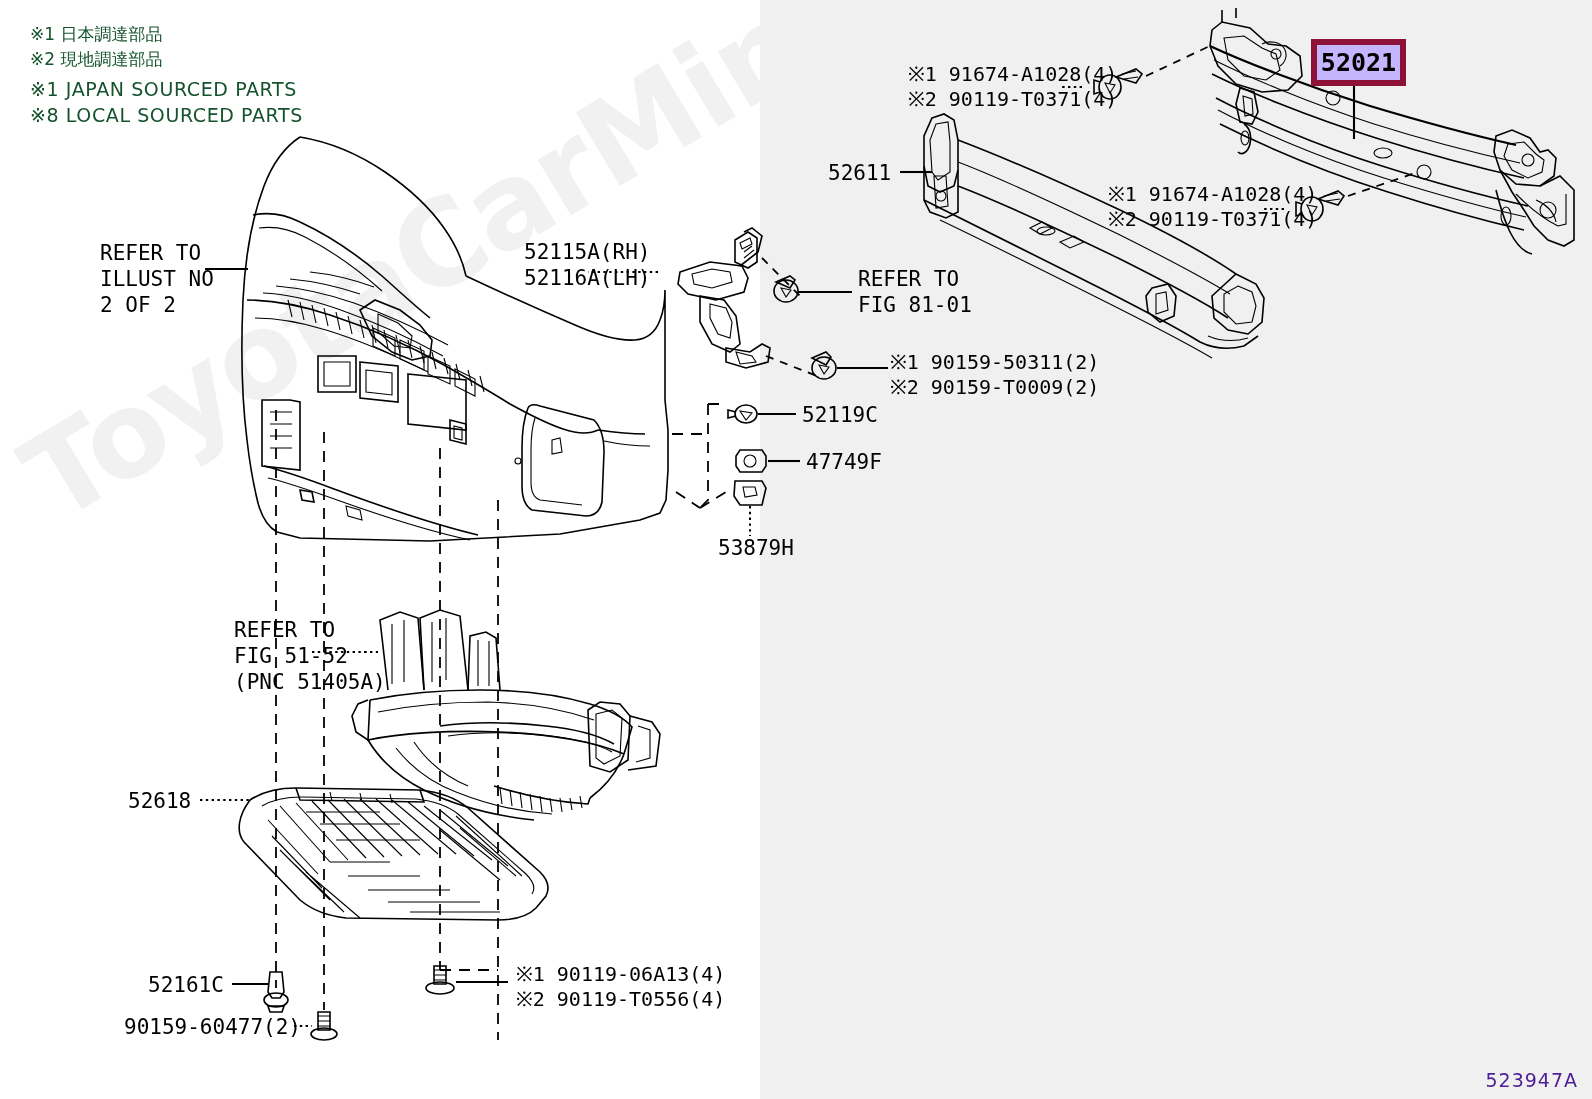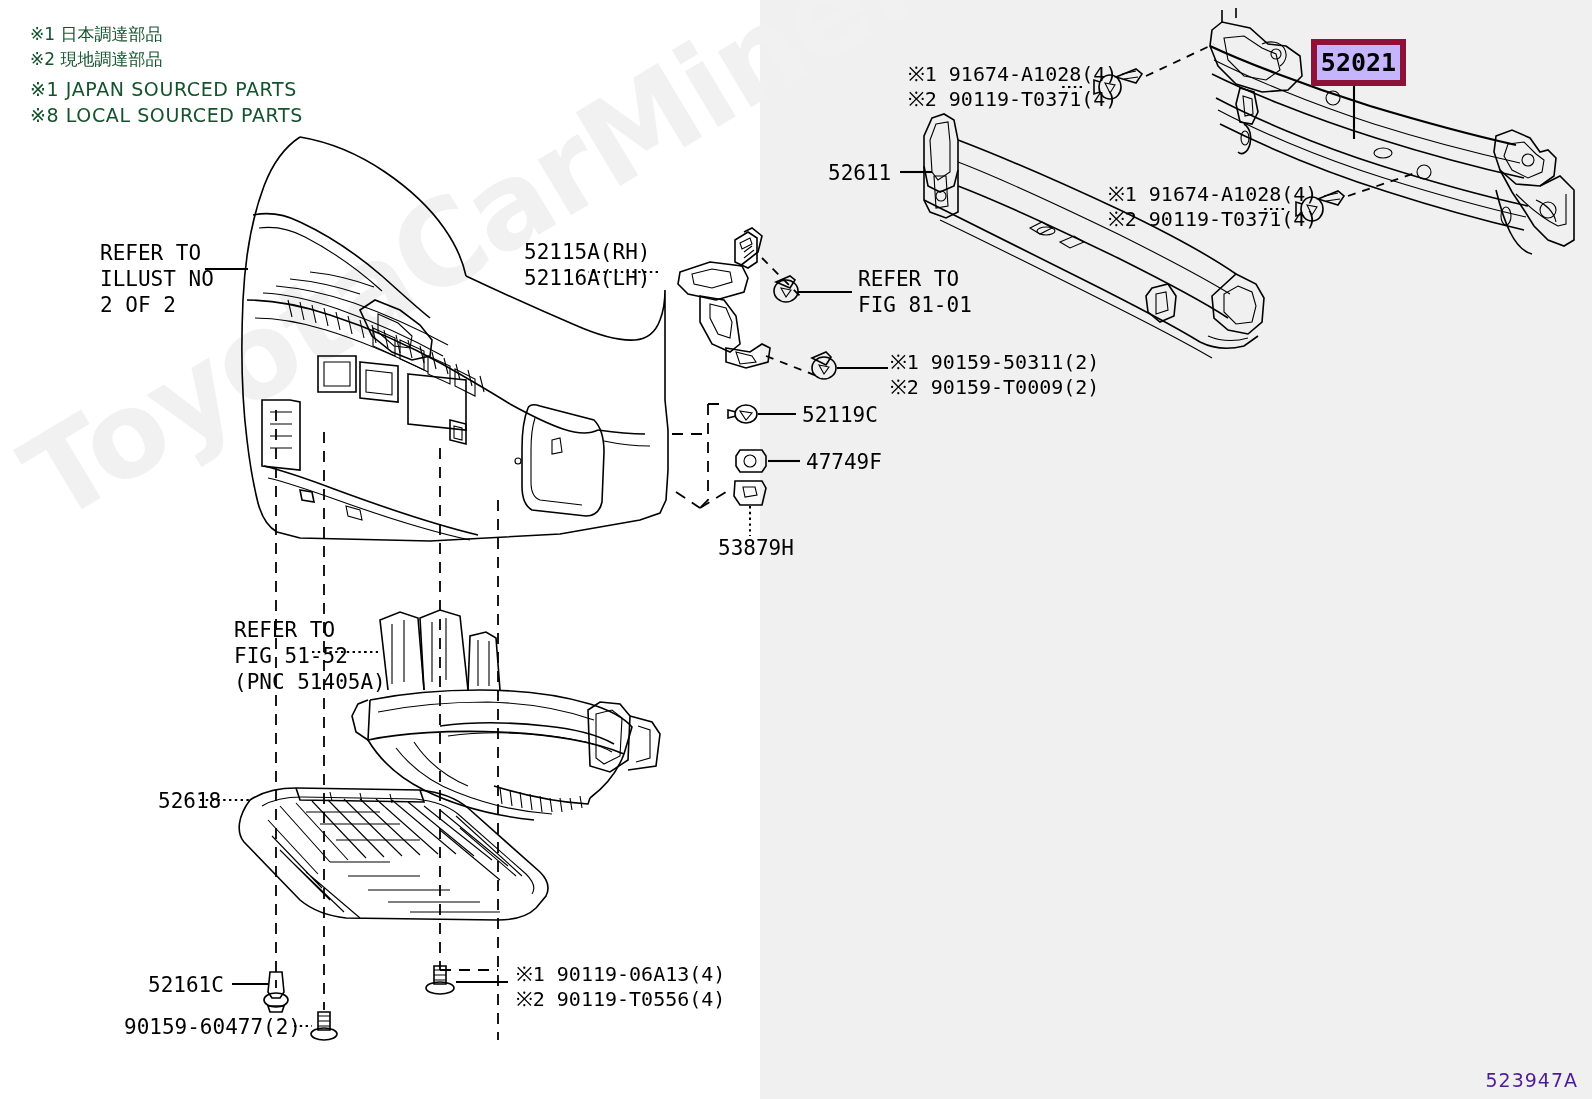--- a/index.html
+++ b/index.html
@@ -458,21 +458,21 @@
   <div class="lbl" style="left:858px; top:266px;">REFER TO
 FIG 81-01</div>
   <div class="lbl small" style="left:890px; top:350px;">※1 90159-50311(2)
 ※2 90159-T0009(2)</div>
   <div class="lbl" style="left:802px; top:402px;">52119C</div>
   <div class="lbl" style="left:806px; top:449px;">47749F</div>
   <div class="lbl" style="left:718px; top:535px;">53879H</div>
   <div class="lbl" style="left:234px; top:617px;">REFER TO
 FIG 51-52
 (PNC 51405A)</div>
-  <div class="lbl" style="left:158px; top:788px;">52618</div>
+  <div class="lbl" style="left:128px; top:788px;">52618</div>
   <div class="lbl" style="left:148px; top:972px;">52161C</div>
   <div class="lbl" style="left:124px; top:1014px;">90159-60477(2)</div>
   <div class="lbl small" style="left:516px; top:962px;">※1 90119-06A13(4)
 ※2 90119-T0556(4)</div>
   <div class="lbl" style="left:828px; top:160px;">52611</div>
   <div class="lbl small" style="left:908px; top:62px;">※1 91674-A1028(4)
 ※2 90119-T0371(4)</div>
   <div class="lbl small" style="left:1108px; top:182px;">※1 91674-A1028(4)
 ※2 90119-T0371(4)</div>
 

